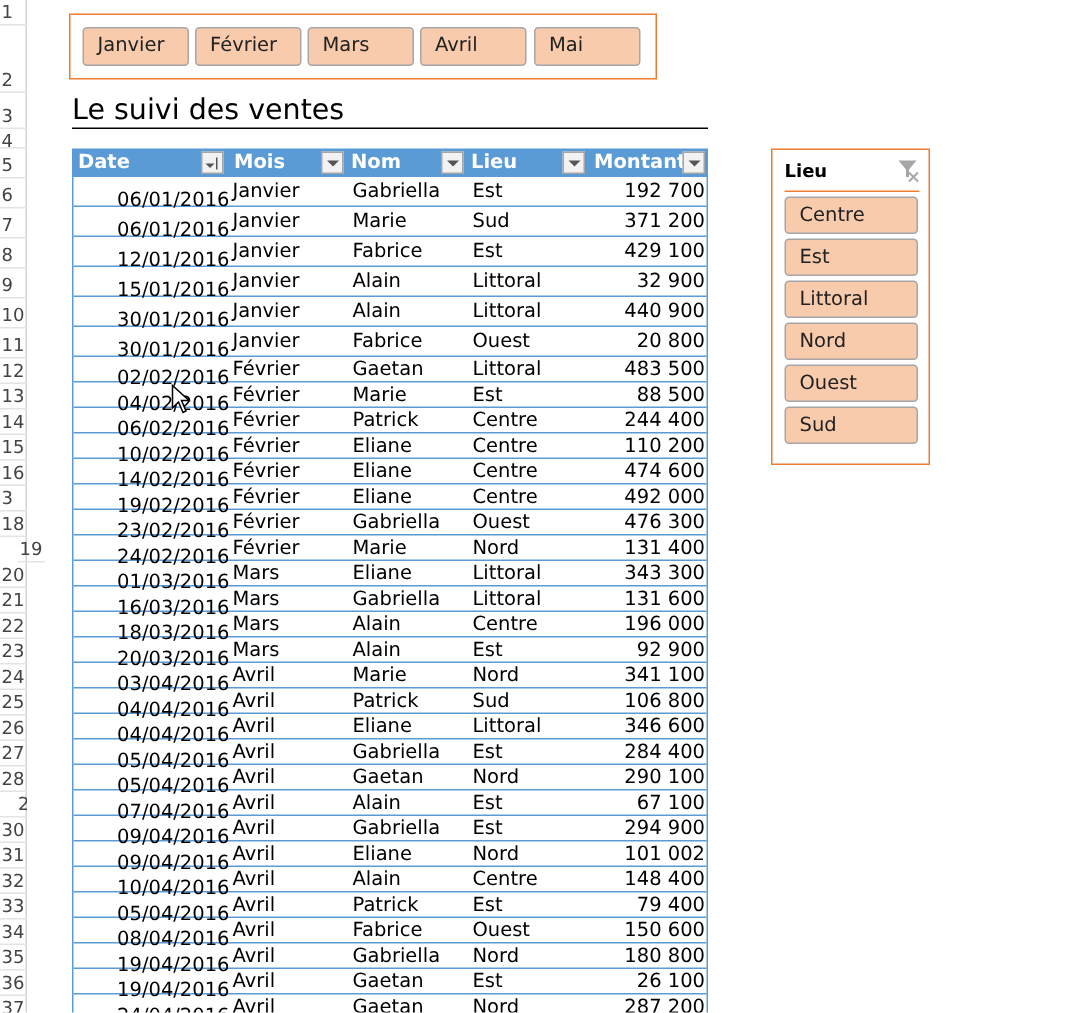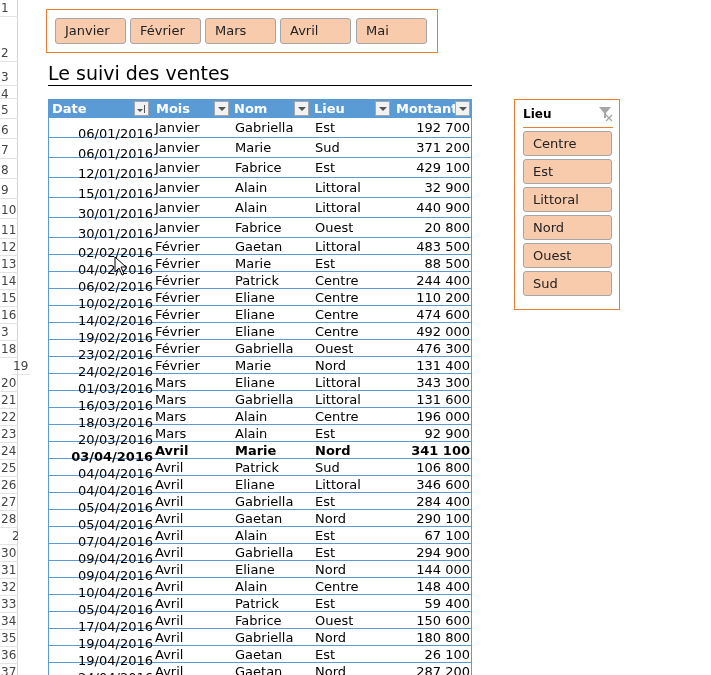--- a/index.html
+++ b/index.html
@@ -224,21 +224,21 @@
         <div class="td lieu">Centre</div>
         <div class="td montant">196 000</div>
       </div>
       <div class="tr" style="height: 17px;">
         <div class="td date">20/03/2016</div>
         <div class="td mois">Mars</div>
         <div class="td nom">Alain</div>
         <div class="td lieu">Est</div>
         <div class="td montant">92 900</div>
       </div>
-      <div class="tr" style="height: 17px; font-weight: bold;">
+      <div class="tr" style="height: 17px;">
         <div class="td date">03/04/2016</div>
         <div class="td mois">Avril</div>
         <div class="td nom">Marie</div>
         <div class="td lieu">Nord</div>
         <div class="td montant">341 100</div>
       </div>
       <div class="tr" style="height: 17px;">
         <div class="td date">04/04/2016</div>
         <div class="td mois">Avril</div>
         <div class="td nom">Patrick</div>
@@ -278,38 +278,38 @@
         <div class="td mois">Avril</div>
         <div class="td nom">Gabriella</div>
         <div class="td lieu">Est</div>
         <div class="td montant">294 900</div>
       </div>
       <div class="tr" style="height: 17px;">
         <div class="td date">09/04/2016</div>
         <div class="td mois">Avril</div>
         <div class="td nom">Eliane</div>
         <div class="td lieu">Nord</div>
-        <div class="td montant">144 000</div>
+        <div class="td montant">101 002</div>
       </div>
       <div class="tr" style="height: 17px;">
         <div class="td date">10/04/2016</div>
         <div class="td mois">Avril</div>
         <div class="td nom">Alain</div>
         <div class="td lieu">Centre</div>
         <div class="td montant">148 400</div>
       </div>
       <div class="tr" style="height: 17px;">
         <div class="td date">05/04/2016</div>
         <div class="td mois">Avril</div>
         <div class="td nom">Patrick</div>
         <div class="td lieu">Est</div>
-        <div class="td montant">59 400</div>
-      </div>
-      <div class="tr" style="height: 17px;">
-        <div class="td date">17/04/2016</div>
+        <div class="td montant">79 400</div>
+      </div>
+      <div class="tr" style="height: 17px;">
+        <div class="td date">08/04/2016</div>
         <div class="td mois">Avril</div>
         <div class="td nom">Fabrice</div>
         <div class="td lieu">Ouest</div>
         <div class="td montant">150 600</div>
       </div>
       <div class="tr" style="height: 17px;">
         <div class="td date">19/04/2016</div>
         <div class="td mois">Avril</div>
         <div class="td nom">Gabriella</div>
         <div class="td lieu">Nord</div>

